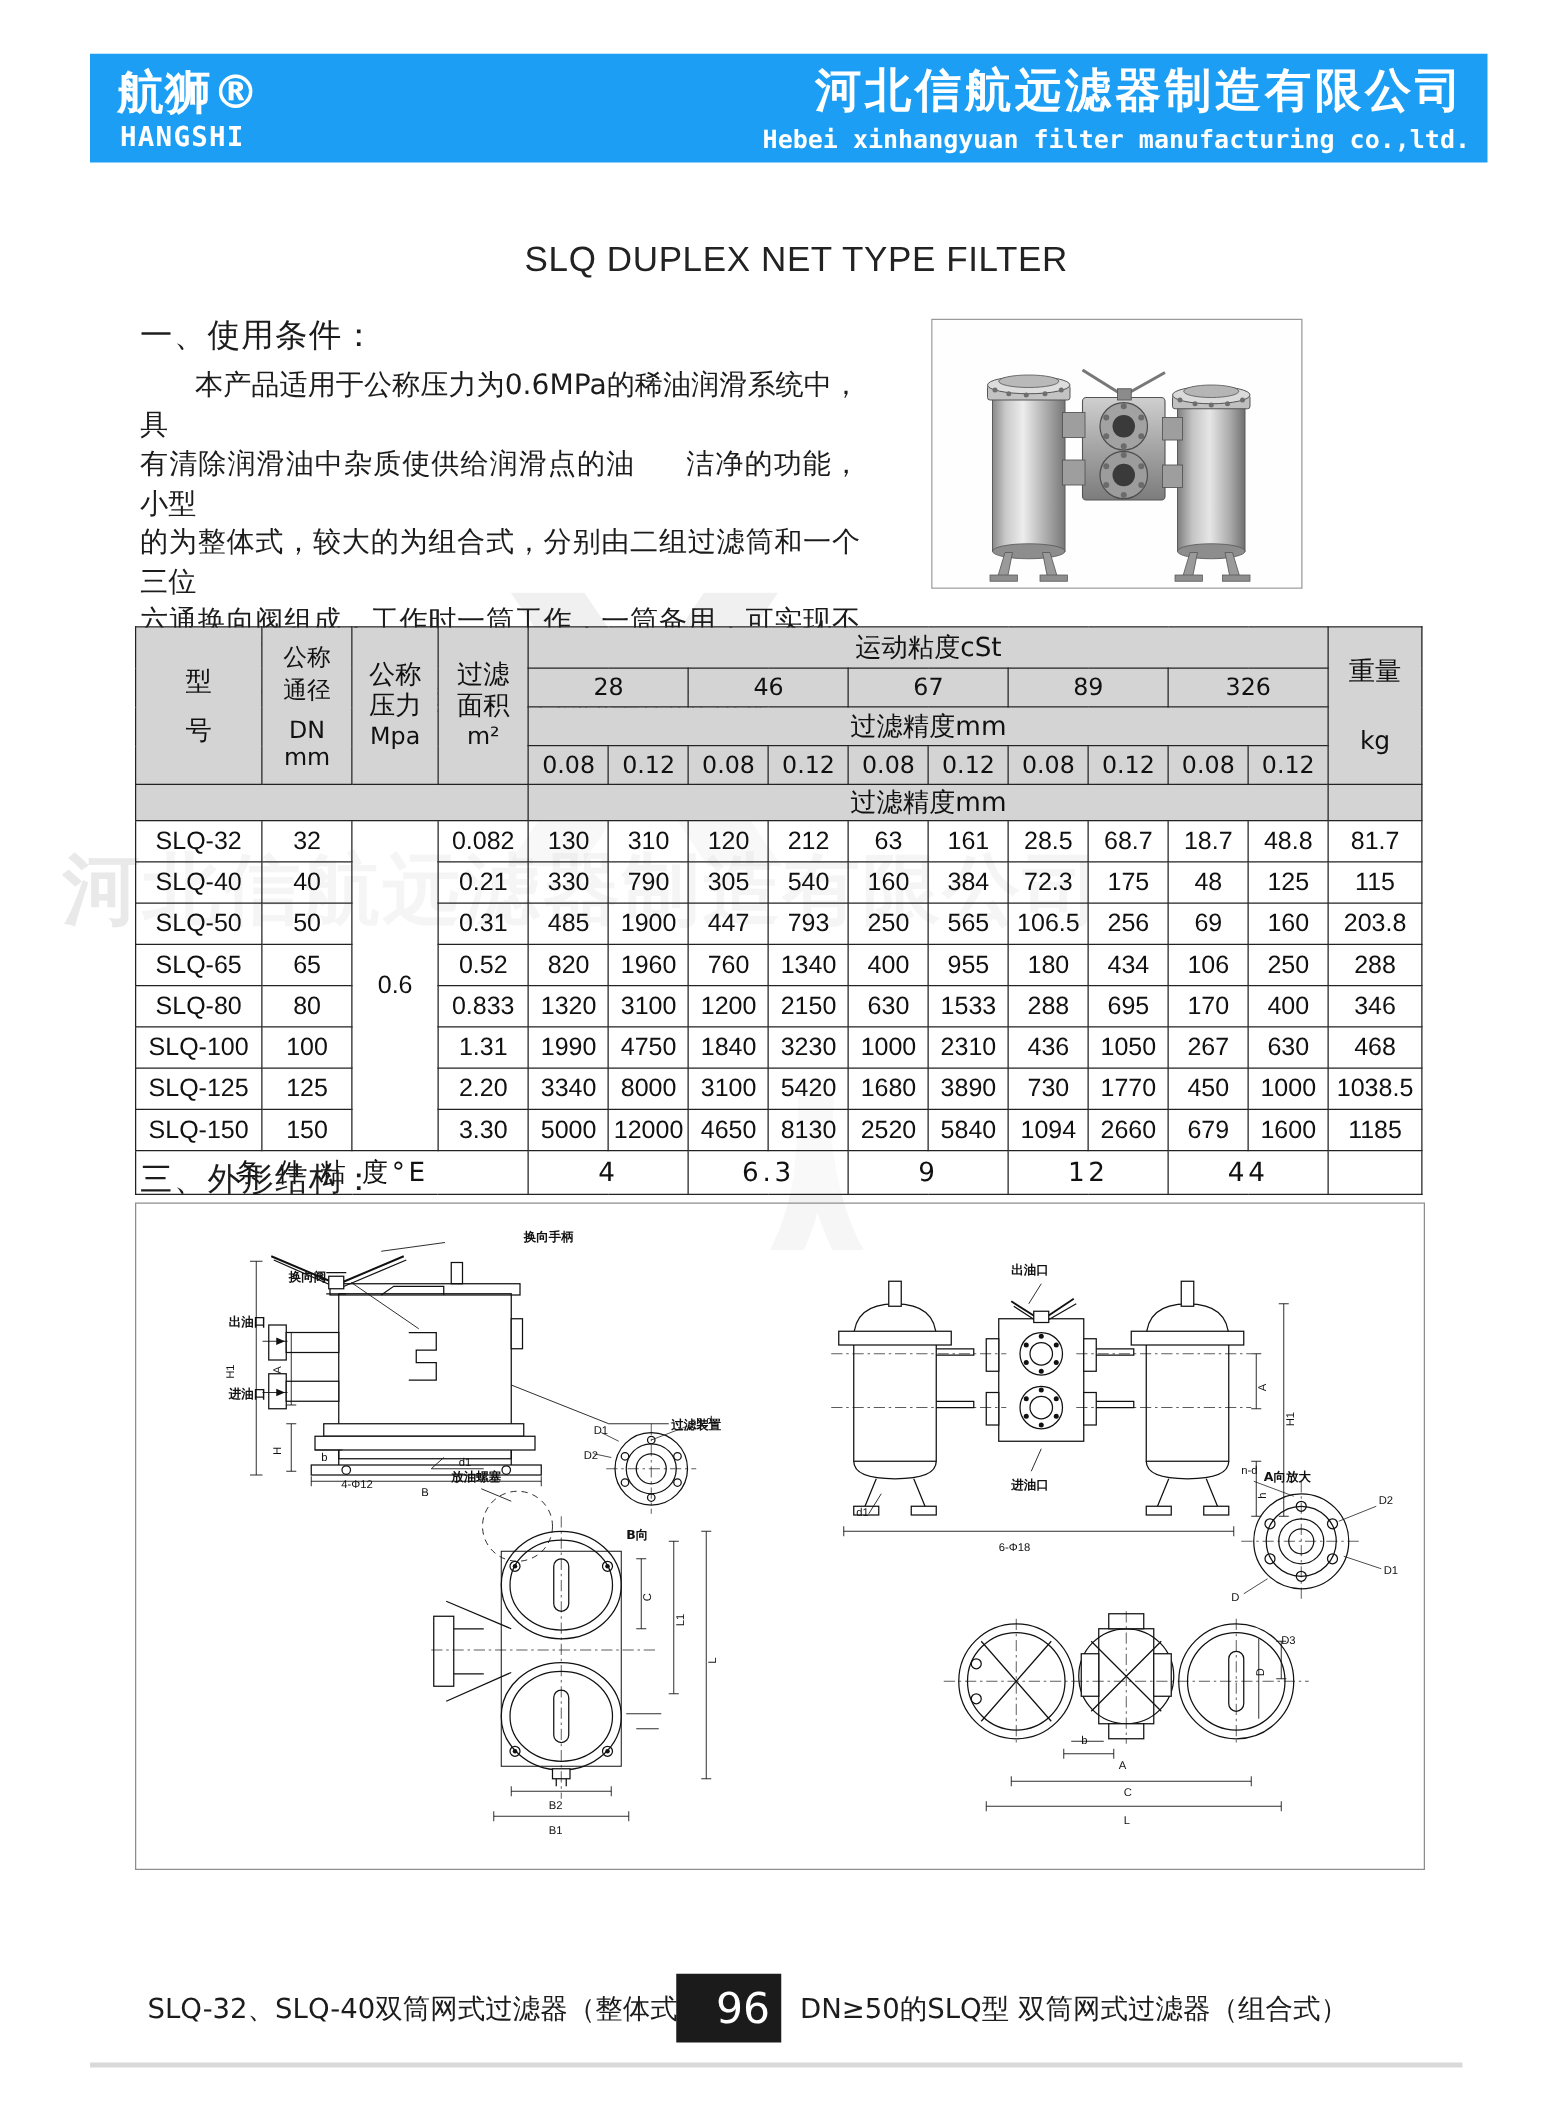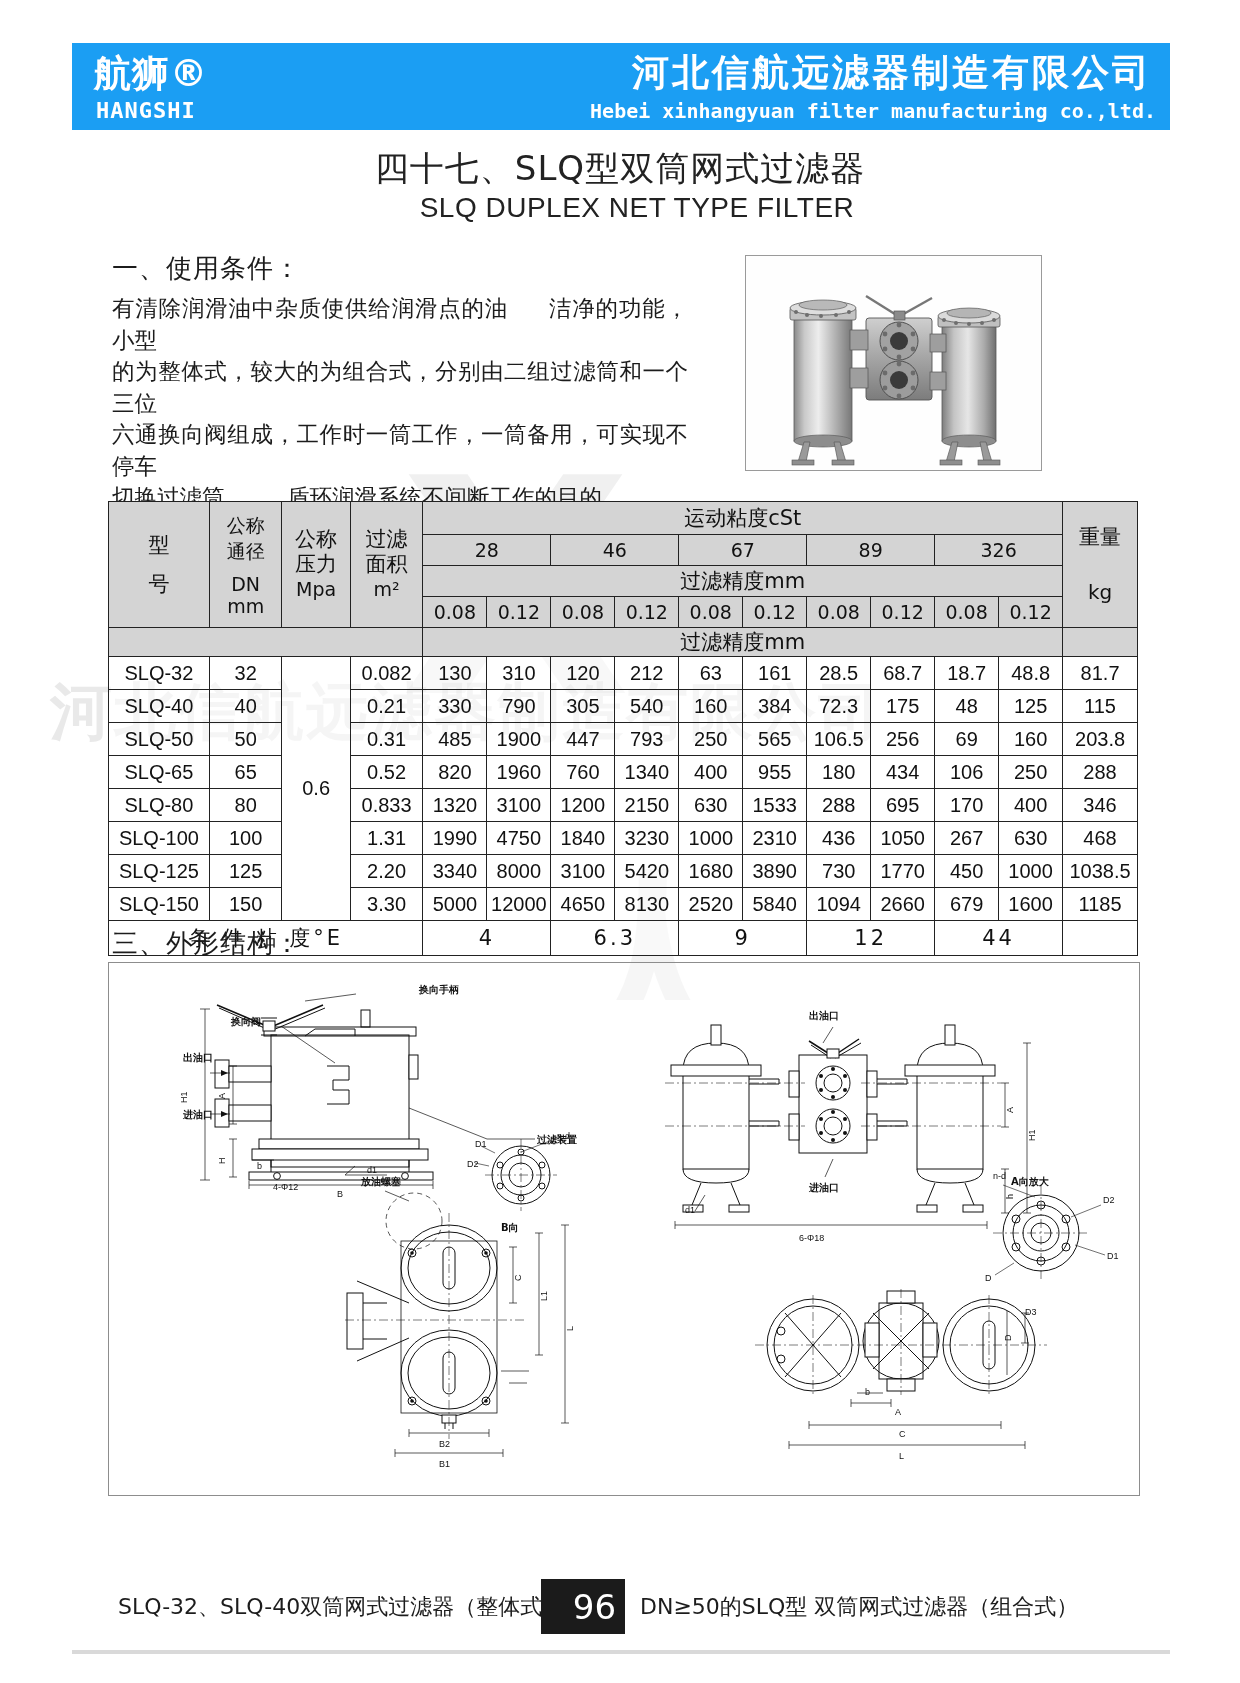--- a/index.html
+++ b/index.html
@@ -36,21 +36,21 @@
   .wm-logo2{
     position:absolute;left:540px;top:480px;
     font-size:230px;color:rgba(130,130,130,0.10);
     font-weight:bold;line-height:1;
     font-family:"DejaVu Sans",sans-serif;
   }
 
   
   .banner{
     position:absolute;left:72px;top:43px;width:1098px;height:87px;
-    background:#1b9ef3;z-index:5;
+    background:#1b9ef3;z-index:5;padding-left:20px;
   }
   .banner-brand-cn{
     position:absolute;left:22px;top:6px;
     font-size:37px;color:#fff;font-weight:bold;
     font-family:"DejaVu Sans",sans-serif;letter-spacing:1px;
   }
   .banner-brand-en{
     position:absolute;left:24px;top:55px;
     font-size:22px;color:#fff;font-weight:bold;
     font-family:"DejaVu Sans Mono",monospace;letter-spacing:1px;
@@ -170,26 +170,26 @@
     <div class="wm-text">河北信航远滤器制造有限公司</div>
   </div>
 
   <div class="banner">
     <div class="banner-brand-cn">航狮®</div>
     <div class="banner-brand-en">HANGSHI</div>
     <div class="banner-co-cn">河北信航远滤器制造有限公司</div>
     <div class="banner-co-en">Hebei xinhangyuan filter manufacturing co.,ltd.</div>
   </div>
 
-  <div class="title-cn">四十七、SLQ型双筒网式过滤器</div>
   <div class="title-en">SLQ DUPLEX NET TYPE FILTER</div>
 
   <div class="sec-head" id="sec1">一、使用条件：</div>
 
   <div class="body-para">
+    <p><span class="indent"></span><span>本产品适用于公称压力为0.6MPa的稀油润滑系统中，具</span></p>
     <p><span>有清除润滑油中杂质使供给润滑点的油</span><span class="gap"></span><span>洁净的功能，小型</span></p>
     <p><span>的为整体式，较大的为组合式，分别由二组过滤筒和一个三位</span></p>
     <p><span>六通换向阀组成，工作时一筒工作，一筒备用，可实现不停车</span></p>
     <p><span>切换过滤筒，</span><span class="gap"></span><span>盾环润滑系统不间断工作的目的。</span></p>
   </div>
 
   <div class="photo-box">
     <svg class="photo-inner" viewBox="0 0 295 214" xmlns="http://www.w3.org/2000/svg">
       <defs>
         <linearGradient id="cyl" x1="0" y1="0" x2="1" y2="0">

